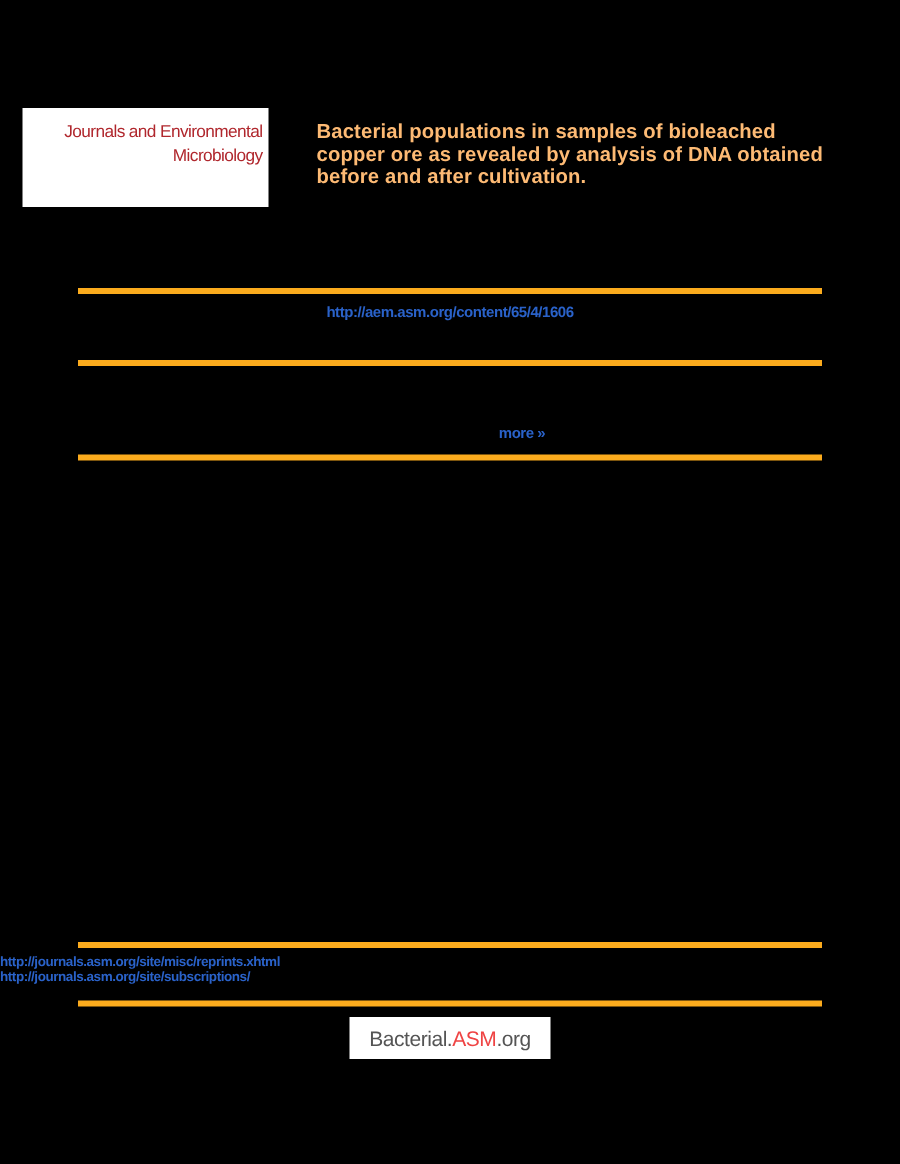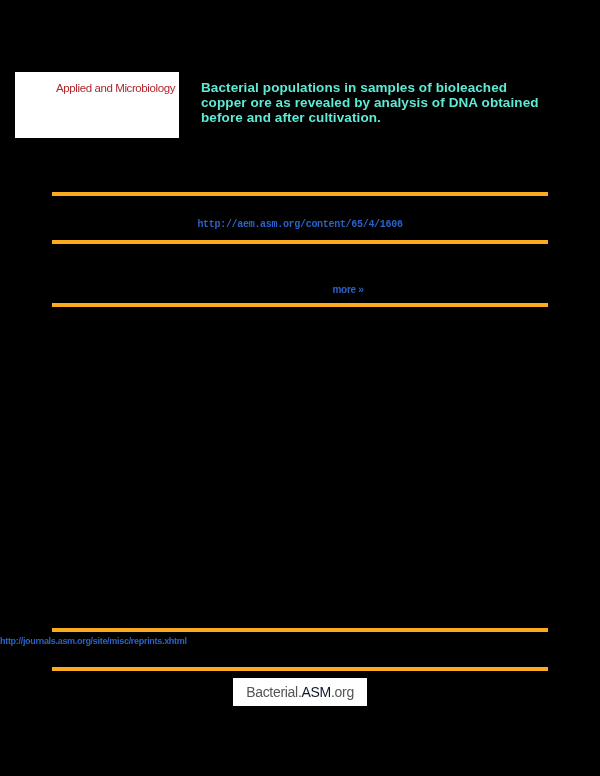--- a/index.html
+++ b/index.html
@@ -7,64 +7,66 @@
       width: 600px; height: 776px; background: #000000; position: relative;
       overflow: hidden; font-family: "Liberation Sans", sans-serif;
     }
     .logo-box {
       position: absolute; left: 15px; top: 72px; width: 164px; height: 66px;
       background: #ffffff; box-sizing: border-box; padding: 8px 4px 0 0;
       text-align: right; color: #b0272d; font-size: 11.5px; line-height: 16px;
       letter-spacing: -0.4px;
     }
     .title {
-      position: absolute; left: 201px; top: 80px; width: 340px;
-      color: #5eead4; font-weight: bold; font-size: 13.5px; line-height: 15px;
+      position: absolute; left: 211px; top: 80px; width: 340px;
+      color: #fdba74; font-weight: bold; font-size: 13.5px; line-height: 15px;
       letter-spacing: 0.1px;
     }
     .rule {
       position: absolute; left: 52px; width: 496px; height: 4px; background: #fbab1d;
     }
     .link {
       position: absolute; color: #2a62c9; font-size: 10px; font-weight: bold;
       text-decoration: none; white-space: nowrap; letter-spacing: -0.3px;
     }
     .link-center { left: 0; width: 600px; text-align: center; }
     .footer-links {
       position: absolute; left: 0; width: 600px; top: 636px; 
       font-size: 9px; line-height: 10px; font-weight: bold;
     }
     .footer-links a { color: #2a62c9; text-decoration: none; display: block; letter-spacing: -0.3px; }
     .journals-box {
       position: absolute; left: 233px; top: 678px; width: 134px; height: 28px;
       background: #ffffff; text-align: center; line-height: 28px; font-size: 14px;
       color: #555555; letter-spacing: -0.3px;
     }
-    .journals-box .asm { color: #0f172a; }
+    .journals-box .asm { color: #ef4444; }
   </style>
 </head>
 <body>
 
 <div class="logo-box">
-  <div>Applied and Microbiology</div>
+  <div>Journals and Environmental</div>
+  <div>Microbiology</div>
 </div>
 
 <div class="title">Bacterial populations in samples of bioleached copper ore as revealed by analysis of DNA obtained before and after cultivation.</div>
 
 <div class="rule" style="top:192px;"></div>
 
-<a class="link link-center" style="top:219px;font-family:Liberation Mono, monospace;">http://aem.asm.org/content/65/4/1606</a>
+<a class="link link-center" style="top:203px;">http://aem.asm.org/content/65/4/1606</a>
 
 <div class="rule" style="top:240px;"></div>
 
 <a class="link link-center" style="top:284px;margin-left:48px;">more »</a>
 
 <div class="rule" style="top:303px;"></div>
 
 <div class="rule" style="top:628px;"></div>
 
 <div class="footer-links">
   <a>http://journals.asm.org/site/misc/reprints.xhtml</a>
+  <a>http://journals.asm.org/site/subscriptions/</a>
 </div>
 
 <div class="rule" style="top:667px;"></div>
 
 <div class="journals-box"><span>Bacterial.</span><span class="asm">ASM</span><span>.org</span></div>
 
 </body></html>

